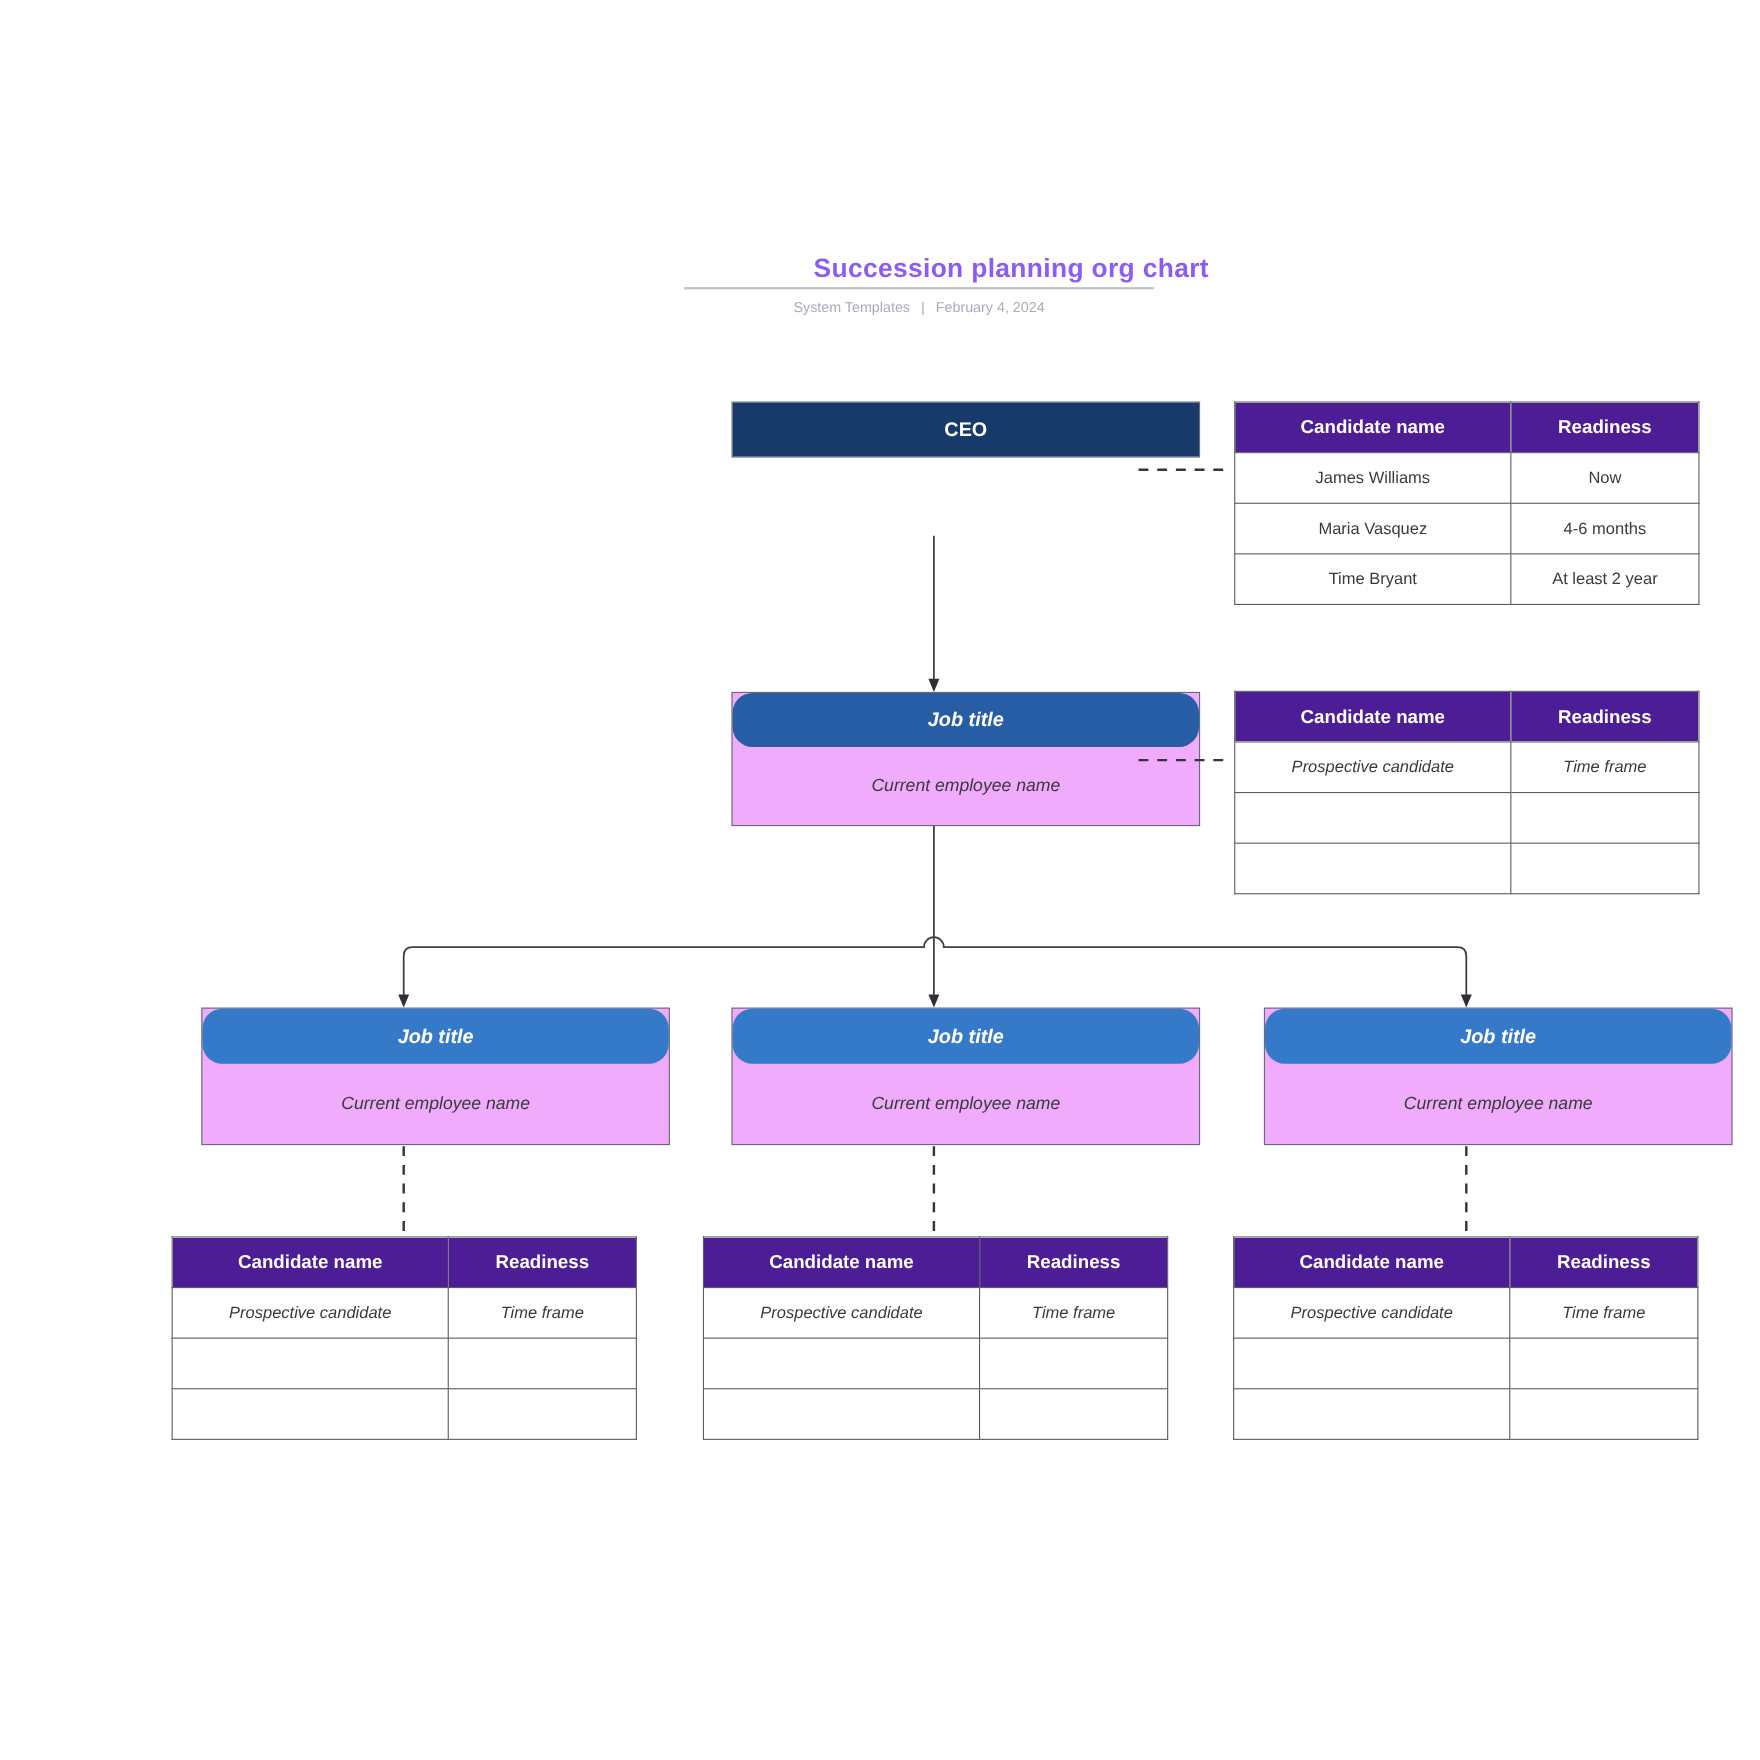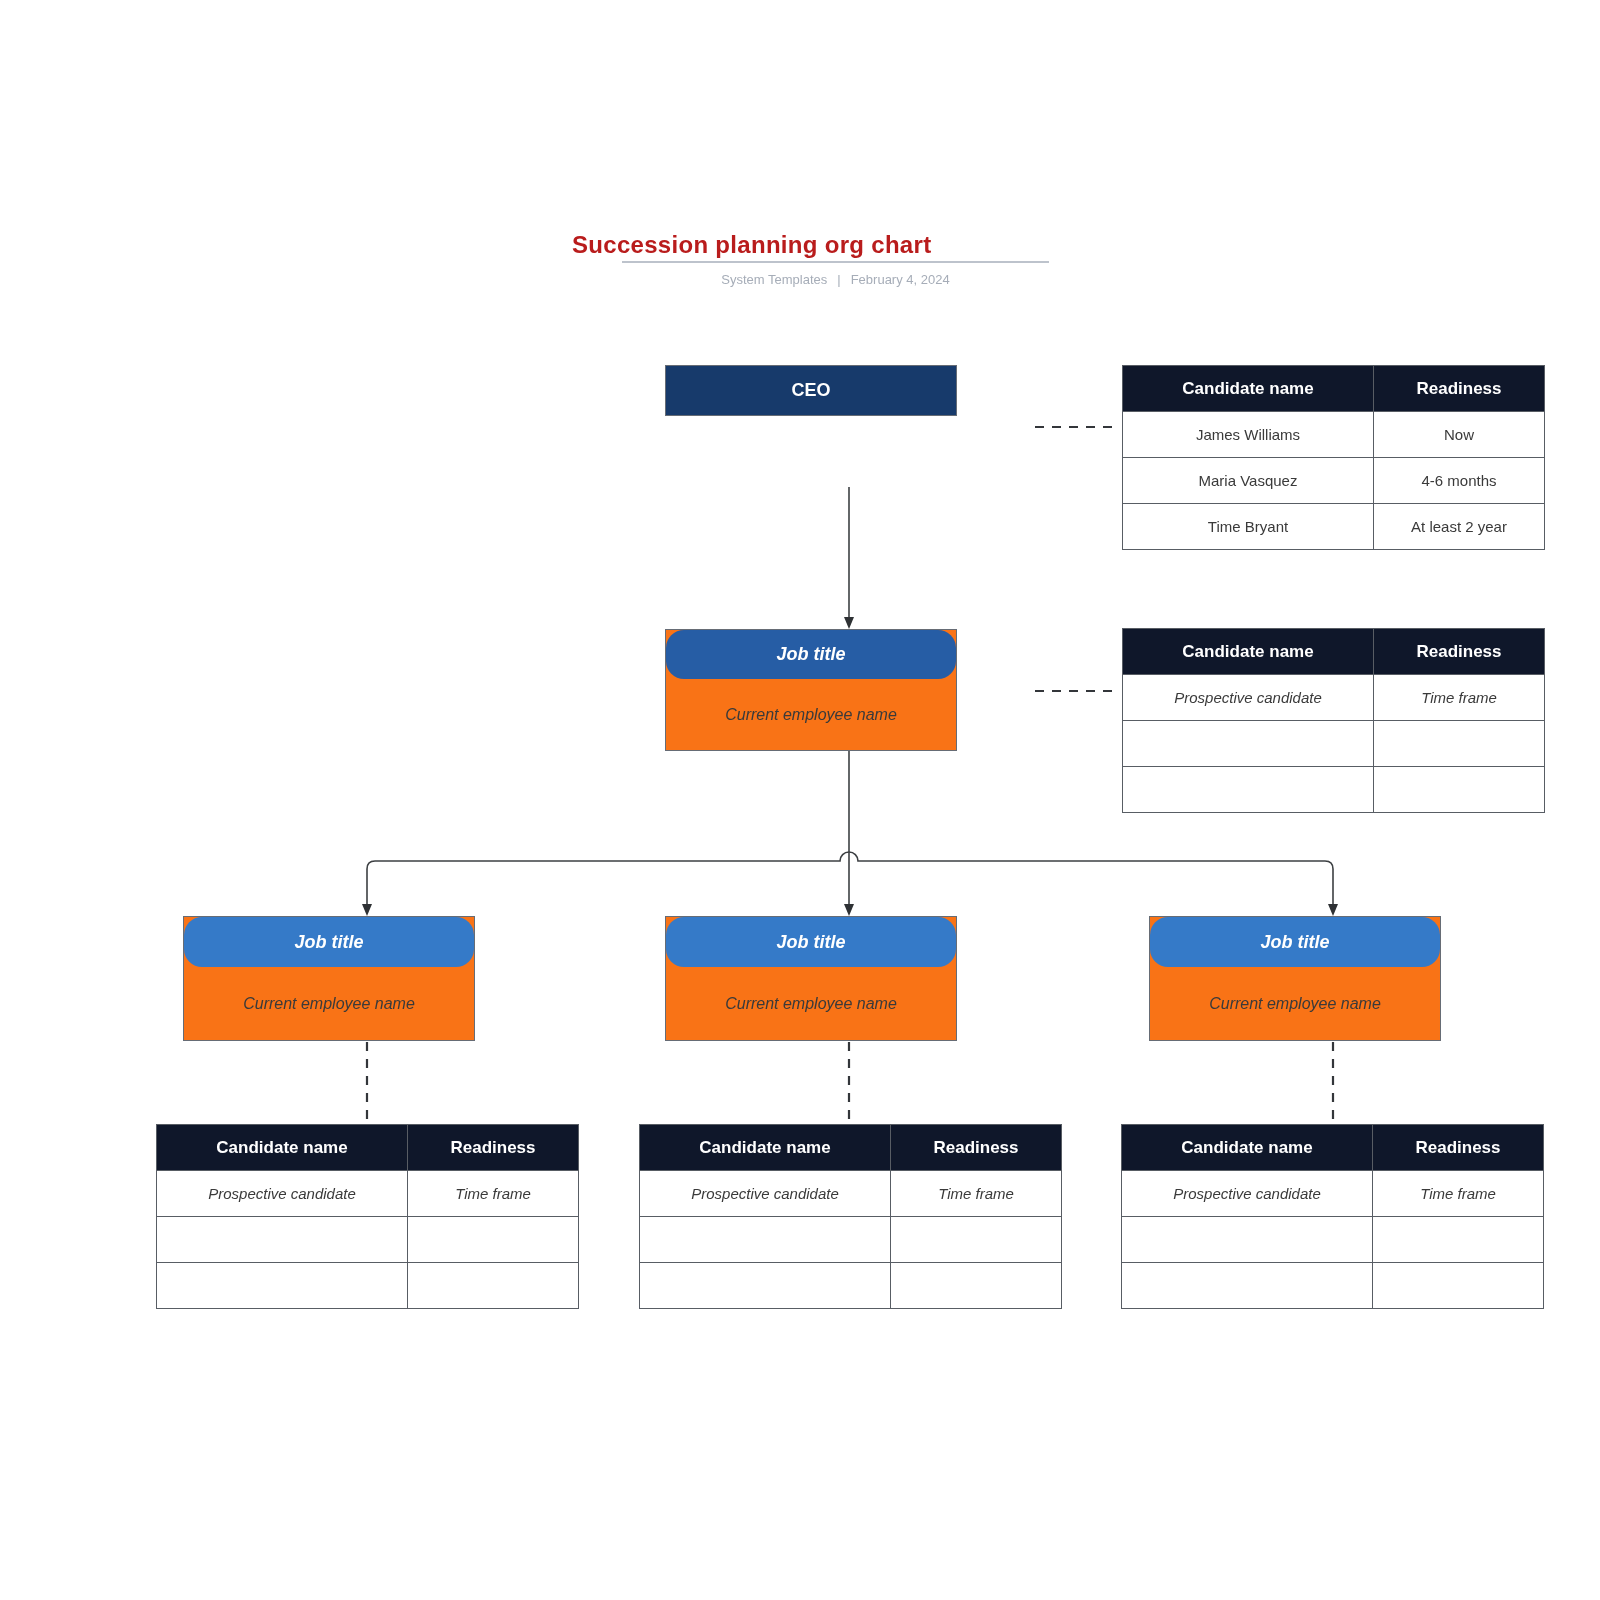--- a/index.html
+++ b/index.html
@@ -2,35 +2,35 @@
 <html><head>
 <meta charset="utf-8">
 <style>
   html,body{margin:0;padding:0;background:#ffffff;}
   #canvas{
     position:relative;width:1600px;height:1600px;background:#ffffff;
     font-family:"Liberation Sans",sans-serif;overflow:hidden;
   }
   
   .doc-title{
-    position:absolute;left:572px;top:231px;width:527px;text-align:left;
-    font-size:24px;font-weight:bold;color:#b91c1c;letter-spacing:.3px;
+    position:absolute;left:572px;top:231px;width:527px;text-align:right;
+    font-size:24px;font-weight:bold;color:#8b5cf6;letter-spacing:.3px;
   }
   .title-rule{
     position:absolute;left:622px;top:261px;width:427px;height:0;
     border-top:2px solid #bdc3cc;
   }
   .doc-subtitle{
     position:absolute;left:572px;top:272px;width:527px;text-align:center;
     font-size:13px;color:#a6adb8;
   }
   .doc-subtitle .sep{margin:0 10px;}
   
   .node{
-    position:absolute;width:292px;background:#f97316;
+    position:absolute;width:426px;background:#f0abfc;
     border:1px solid #666c75;box-sizing:border-box;
   }
   .node-header{
     height:49px;display:flex;align-items:center;justify-content:center;
     color:#ffffff;font-size:18px;font-weight:bold;
   }
   .node-body{
     height:71px;display:flex;align-items:center;justify-content:center;
     font-size:16px;color:#3a3a3a;
   }
@@ -47,21 +47,21 @@
   .it{font-style:italic;border-radius:18px;}
   
   table.ctable{
     position:absolute;border-collapse:collapse;background:#ffffff;table-layout:fixed;
   }
   table.ctable th,table.ctable td{
     border:1px solid #585d64;text-align:center;vertical-align:middle;
     padding:0;overflow:hidden;
   }
   table.ctable th{
-    background:#0f172a;color:#ffffff;font-size:17px;font-weight:bold;height:45px;
+    background:#4c1d95;color:#ffffff;font-size:17px;font-weight:bold;height:45px;
   }
   table.ctable td{font-size:15px;color:#3a3a3a;height:45px;}
   .col-cand{width:250px;}
   .col-read{width:170px;}
   #t-ceo{left:1122px;top:365px;}
   #t-mgr{left:1122px;top:628px;}
   #t-b1 {left:156px;top:1124px;}
   #t-b2 {left:639px;top:1124px;}
   #t-b3 {left:1121px;top:1124px;}
   

